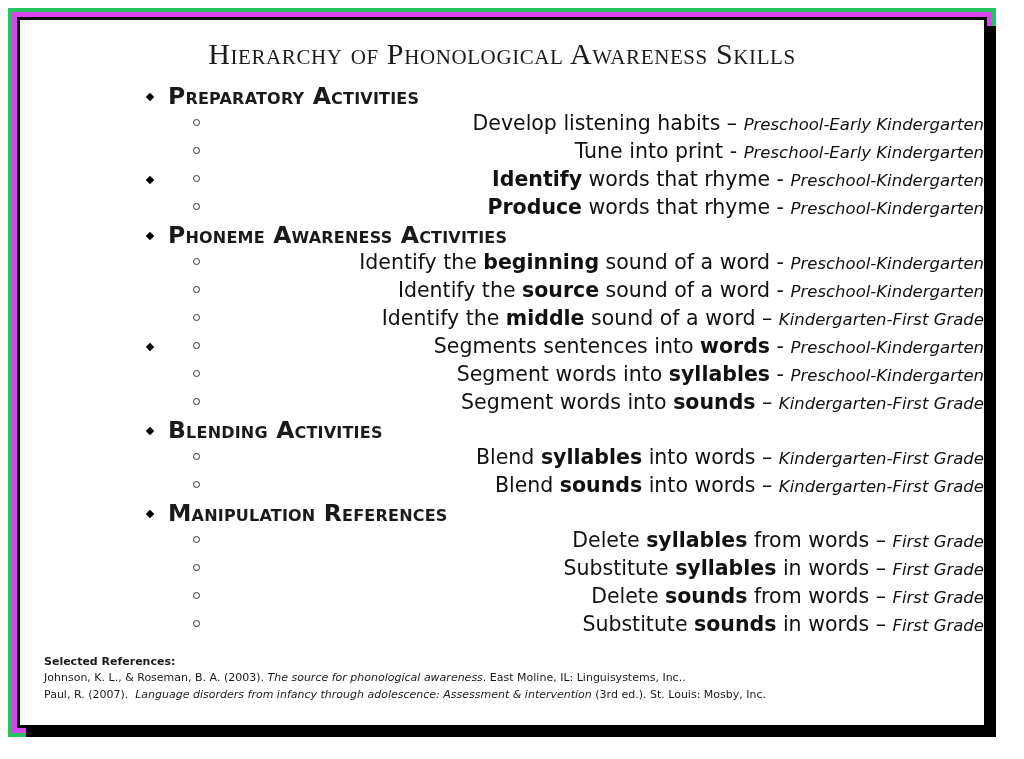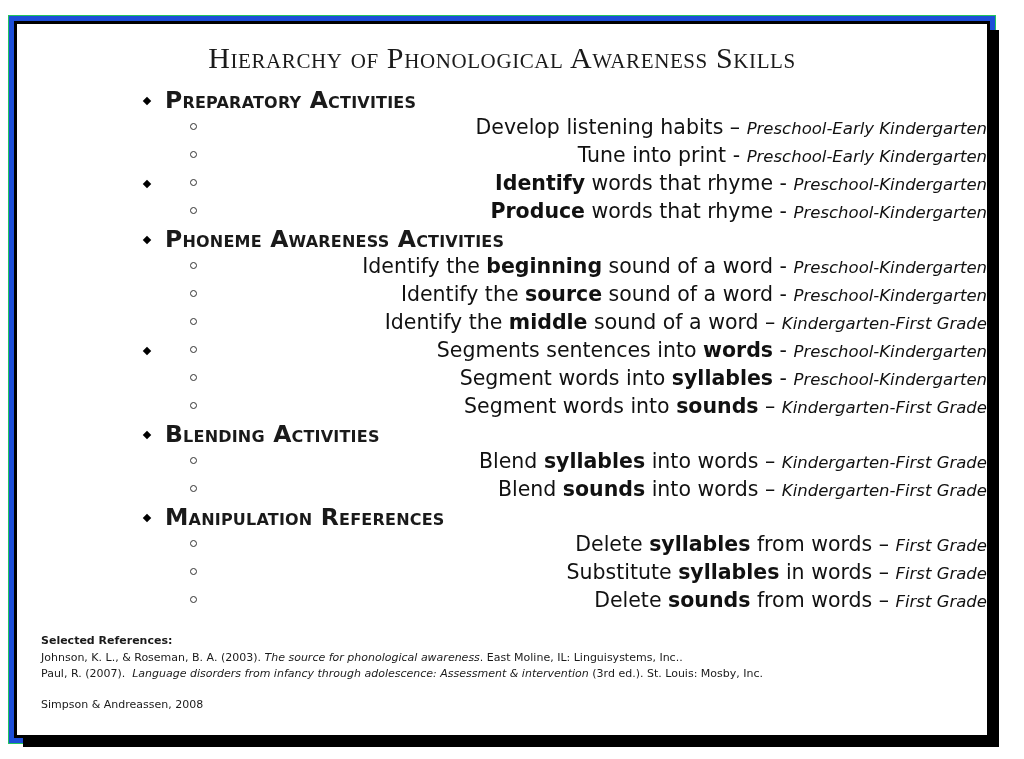--- a/index.html
+++ b/index.html
@@ -12,25 +12,25 @@
     height: 759px;
     font-family: "DejaVu Sans", sans-serif;
     color: #000000;
     overflow: hidden;
   }
 
   
   #slide-frame {
     position: absolute;
     left: 8px;
-    top: 15px;
+    top: 8px;
     width: 988px;
     height: 729px;
-    background: #1d4ed8;
-    border: 1px solid #22c55e;
+    background: #d946ef;
+    border: 4px solid #22c55e;
     box-sizing: border-box;
   }
   #slide-inner {
     position: absolute;
     left: 5px;
     top: 5px;
     right: 5px;
     bottom: 5px;
     background: #ffffff;
     border: 3px solid #000000;
@@ -194,28 +194,28 @@
               <li class="sub-item"><span class="circle-marker"></span><span>Blend </span><b>syllables</b><span> into words</span> <span class="dash">–</span> <span class="grade">Kindergarten-First Grade</span></li>
               <li class="sub-item"><span class="circle-marker"></span><span>Blend </span><b>sounds</b><span> into words</span> <span class="dash">–</span> <span class="grade">Kindergarten-First Grade</span></li>
             </ul>
           </div>
           <div class="section">
             <div class="section-head"><span class="diamond-marker"></span><span>Manipulation References</span></div>
             <ul class="sub-list">
               <li class="sub-item"><span class="circle-marker"></span><span>Delete </span><b>syllables</b><span> from words</span> <span class="dash">–</span> <span class="grade">First Grade</span></li>
               <li class="sub-item"><span class="circle-marker"></span><span>Substitute </span><b>syllables</b><span> in words</span> <span class="dash">–</span> <span class="grade">First Grade</span></li>
               <li class="sub-item"><span class="circle-marker"></span><span>Delete </span><b>sounds</b><span> from words</span> <span class="dash">–</span> <span class="grade">First Grade</span></li>
+              <li class="sub-item"><span class="circle-marker"></span><span>Substitute </span><b>sounds</b><span> in words</span> <span class="dash">–</span> <span class="grade">First Grade</span></li>
             </ul>
           </div>
         </div>
 
       <div class="refs">
         <div class="refs-heading">Selected References:</div>
         <div id="refs-entries">
             <div class="ref-line"><span>Johnson, K. L., &amp; Roseman, B. A. (2003).&nbsp;</span><i>The source for phonological awareness</i><span>. East Moline, IL: Linguisystems, Inc..</span></div>
             <div class="ref-line"><span>Paul, R. (2007).&nbsp;&nbsp;</span><i>Language disorders from infancy through adolescence: Assessment &amp; intervention</i><span> (3rd ed.). St. Louis: Mosby, Inc.</span></div>
           </div>
-        <div class="attribution">Simpson &amp; Andreassen, 2008</div>
       </div>
 
     </div>
   </div>
 </div>
 
 </body></html>

